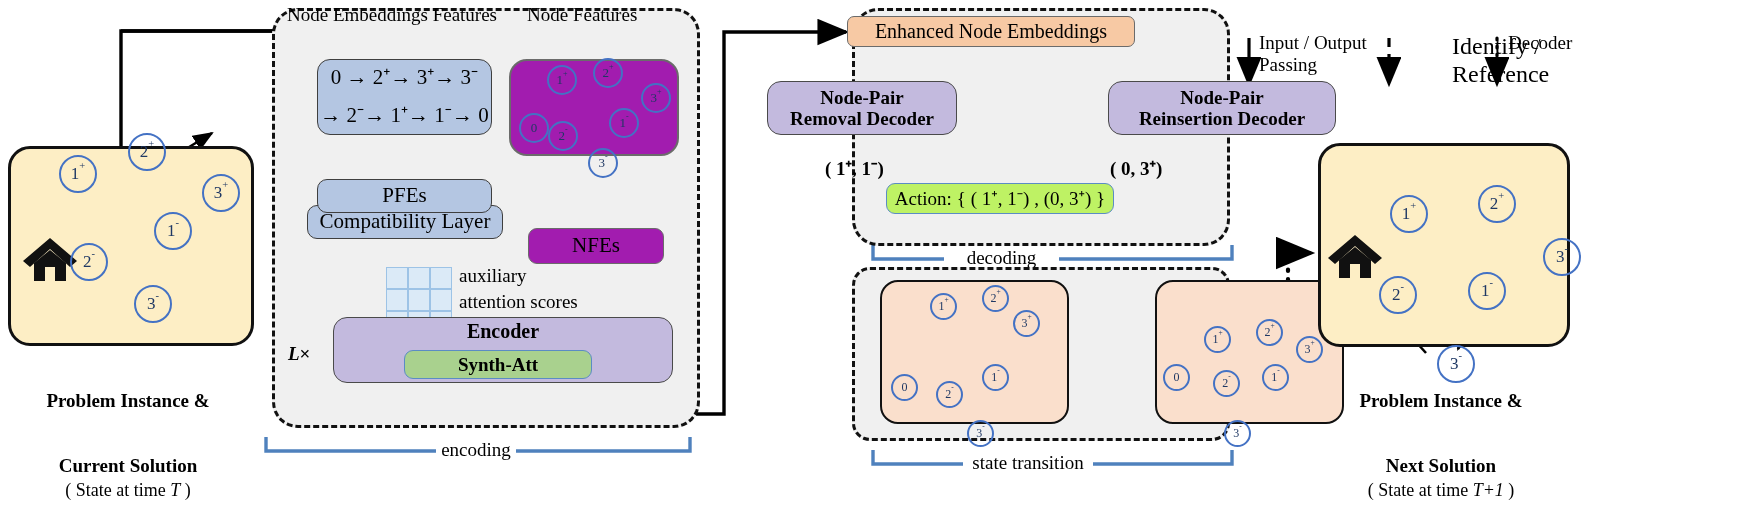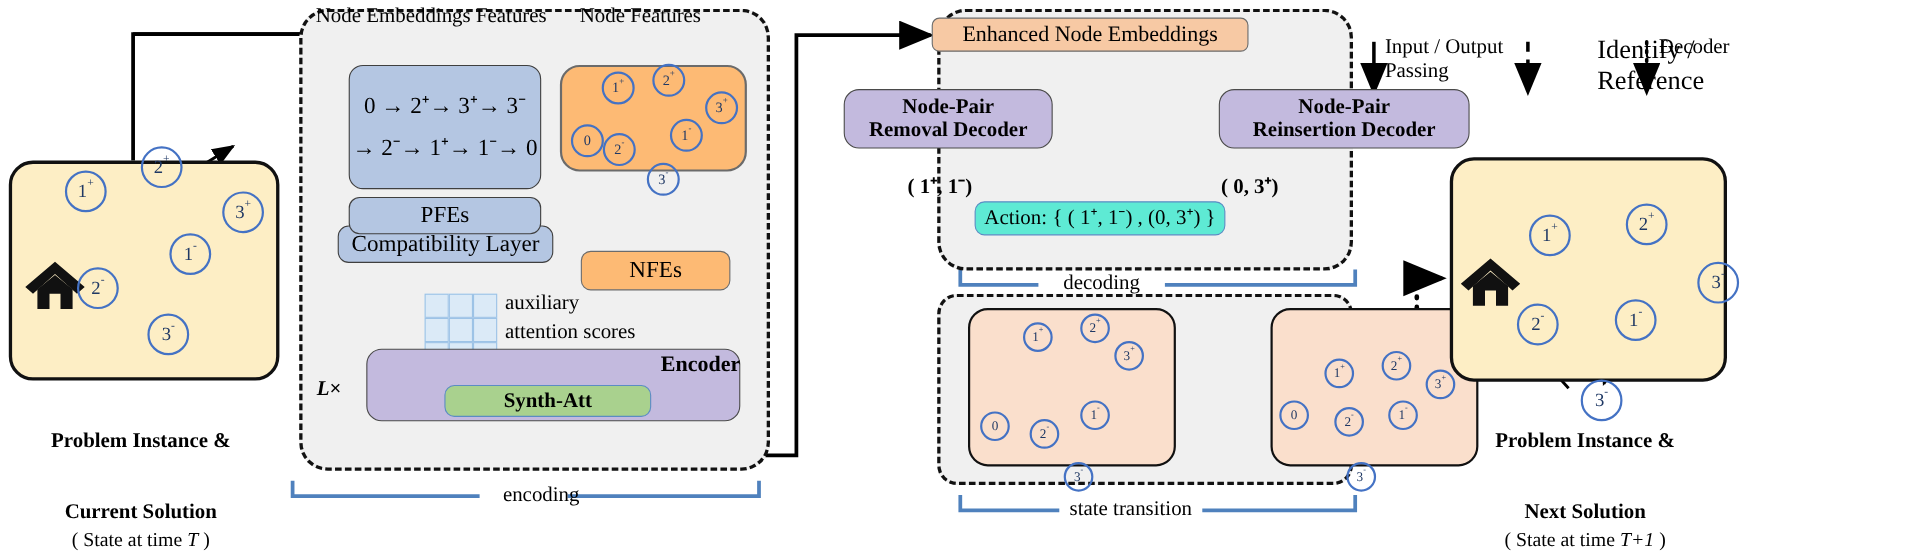--- a/index.html
+++ b/index.html
@@ -8,25 +8,25 @@
   .abs{position:absolute;}
   svg.layer{position:absolute;left:0;top:0;width:1742px;height:509px;pointer-events:none;}
 
   .panel-yellow{background:#fdeec5;border:3px solid #111;border-radius:22px;}
   .panel-peach-soft{background:#fadfcc;border:2.5px solid #111;border-radius:18px;}
   .dashbox{background:#f0f0f0;border:3px dashed #111;border-radius:26px;}
 
   .box{box-sizing:border-box;display:flex;align-items:center;justify-content:center;
        text-align:right;border:1.6px solid #3f3f3f;border-radius:10px;line-height:1.12;}
   .box-blue{background:#b4c6e2;}
-  .box-peachlt{background:#fdba74;border-color:#6b6b6b;}
+  .box-peachlt{background:#a21caf;border-color:#6b6b6b;}
   .box-orange{background:#f7c9a4;border-color:#6b6b6b;}
   .box-purple{background:#c3bade;border-radius:14px;border-color:#4a4a4a;}
   .box-green{background:#a9d18e;border-color:#5b8cc4;border-radius:9px;}
-  .box-actionlt{background:#5eead4;border-color:#5b8cc4;border-radius:9px;}
+  .box-actionlt{background:#bef264;border-color:#5b8cc4;border-radius:9px;}
 
   .bold{font-weight:bold;}
   .node{position:absolute;border:2.4px solid #4472c4;border-radius:50%;background:transparent;
         display:flex;align-items:center;justify-content:center;color:#1f3864;
         font-family:"Liberation Serif",serif;font-weight:normal;}
   .node sup{font-size:.62em;line-height:0;position:relative;top:-.34em;}
   .caption{position:absolute;text-align:center;line-height:1.24;color:#000;}
   .caption .t1{font-weight:bold;margin-top:41px;}
   .caption .t2{font-weight:normal;}
   .ital{font-style:italic;}
@@ -210,21 +210,21 @@
     <div class="t2" style="font-size:18px;margin-top:2px;">
       <span>( State at time </span><span class="ital">T</span><span> )</span>
     </div>
   </div>
 
   <div class="abs dashbox" style="left:272px;top:8px;width:422px;height:414px;"></div>
 
   <div class="lbl" style="left:287px;top:4px;font-size:19px;">Node Embeddings Features</div>
   <div class="lbl" style="left:527px;top:4px;font-size:19px;">Node Features</div>
 
-  <div class="abs box box-blue" style="left:317px;top:59px;width:175px;height:113px;border-radius:13px;flex-direction:column;">
+  <div class="abs box box-blue" style="left:317px;top:59px;width:175px;height:76px;border-radius:13px;flex-direction:column;">
     <div style="font-size:21px;">0 → 2⁺→ 3⁺→ 3⁻</div>
     <div style="font-size:21px;margin-top:14px;">→ 2⁻→ 1⁺→ 1⁻→ 0</div>
   </div>
 
   <div class="abs box box-blue" style="left:307px;top:205px;width:196px;height:34px;font-size:21px;">
     <span>Compatibility Layer</span>
   </div>
 
   <div class="abs box box-blue" style="left:317px;top:179px;width:175px;height:34px;font-size:21px;">
     <span>PFEs</span>
@@ -267,30 +267,30 @@
       <div></div>
       <div></div>
       <div></div>
   </div>
   <div class="lbl" style="left:459px;top:263px;font-size:19px;line-height:1.35;">
     <div>auxiliary</div>
     <div>attention scores</div>
   </div>
 
   <div class="abs box box-purple" style="left:333px;top:317px;width:340px;height:66px;"></div>
-  <div class="lbl bold" style="left:333px;top:320px;width:340px;text-align:right;font-size:20px;">Encoder</div>
+  <div class="lbl bold" style="left:333px;top:320px;width:340px;text-align:center;font-size:20px;">Encoder</div>
   <div class="abs box box-green" style="left:404px;top:350px;width:188px;height:29px;font-size:19px;font-weight:bold;">
     <span>Synth-Att</span>
   </div>
 
   <div class="lbl bold ital" style="left:288px;top:343px;font-size:19px;">
     <span>L</span><span style="font-style:normal;">×</span>
   </div>
 
-  <div class="brace-label" style="left:452px;top:439px;width:80px;font-size:19px;"><span>encoding</span></div>
+  <div class="brace-label" style="left:436px;top:439px;width:80px;font-size:19px;"><span>encoding</span></div>
 
   <div class="abs dashbox" style="left:852px;top:8px;width:372px;height:232px;"></div>
 
   <div class="abs box box-orange" style="left:847px;top:16px;width:288px;height:31px;font-size:20px;border-radius:7px;">
     <span>Enhanced Node Embeddings</span>
   </div>
 
   <div class="abs box box-purple" style="left:767px;top:81px;width:190px;height:54px;flex-direction:column;font-weight:bold;font-size:19px;">
     <div>Node-Pair</div>
     <div>Removal Decoder</div>

